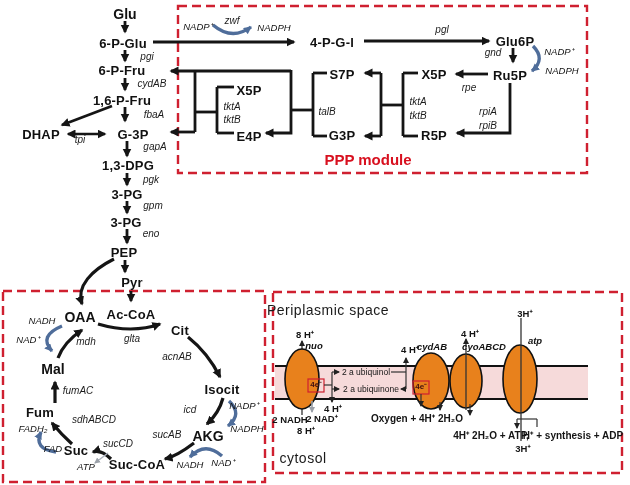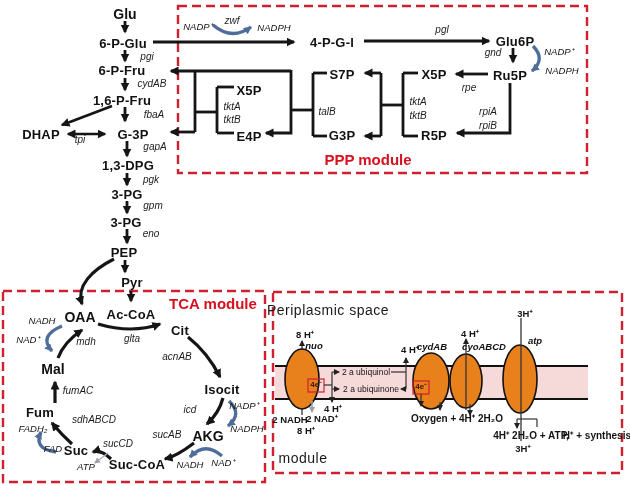--- a/index.html
+++ b/index.html
@@ -10,21 +10,21 @@
   .met{font-size:13px;font-weight:700;letter-spacing:.2px;}
   .met-lg{font-size:14px;font-weight:700;}
   .gene{font-size:10px;font-style:italic;font-weight:400;color:#1c1c1c;}
   .cof{font-size:9.5px;font-weight:400;color:#141414;font-style:italic;}
   .mtitle{font-size:15px;font-weight:700;color:#d8101f;}
   .atitle{font-size:16.5px;font-weight:700;color:#d8101f;}
   .plbl{font-size:14px;color:#1a1a1a;letter-spacing:.5px;}
   .cplx{font-size:9.5px;font-style:italic;font-weight:700;color:#101010;text-align:center;}
   .ubq{font-size:8.5px;color:#151515;}
   .e4{font-size:8px;font-weight:700;color:#401010;}
-  .prod{font-size:10px;font-weight:700;color:#141414;margin-left:40px;}
+  .prod{font-size:10px;font-weight:700;color:#141414;}
   .sm{font-size:9.5px;font-weight:700;color:#141414;}
 </style>
 </head>
 <body>
 
 <div id="stage">
 
 <svg id="diagram-svg" width="630" height="485" viewBox="0 0 630 485">
   <defs>
     <marker id="ab" markerUnits="userSpaceOnUse" markerWidth="10" markerHeight="10" refX="7.5" refY="4.5" orient="auto">
@@ -188,21 +188,20 @@
 <span class="lb gene" style="left:488px;top:126px">rpiB</span>
 <span class="lb met" style="left:434px;top:135px">R5P</span>
 <span class="lb met" style="left:342px;top:74px">S7P</span>
 <span class="lb gene" style="left:327px;top:112px">talB</span>
 <span class="lb met" style="left:342px;top:135px">G3P</span>
 <span class="lb met" style="left:249px;top:90px">X5P</span>
 <span class="lb gene" style="left:232px;top:107px">tktA</span>
 <span class="lb gene" style="left:232px;top:120px">tktB</span>
 <span class="lb met" style="left:249px;top:136px">E4P</span>
 
-<span class="lb mtitle" style="left:213px;top:303px">TCA module</span>
 <span class="lb met" style="left:131px;top:314px">Ac-CoA</span>
 <span class="lb met-lg" style="left:80px;top:317px">OAA</span>
 <span class="lb cof" style="left:42px;top:321px">NADH</span>
 <span class="lb cof" style="left:28px;top:340px">NAD⁺</span>
 <span class="lb gene" style="left:86px;top:342px">mdh</span>
 <span class="lb gene" style="left:132px;top:339px">glta</span>
 <span class="lb met" style="left:180px;top:330px">Cit</span>
 <span class="lb gene" style="left:177px;top:357px">acnAB</span>
 <span class="lb met" style="left:222px;top:389px">Isocit</span>
 <span class="lb gene" style="left:190px;top:410px">icd</span>
@@ -217,21 +216,21 @@
 <span class="lb cof" style="left:86px;top:467px">ATP</span>
 <span class="lb met" style="left:76px;top:450px">Suc</span>
 <span class="lb cof" style="left:53px;top:449px">FAD</span>
 <span class="lb cof" style="left:33px;top:429px">FADH₂</span>
 <span class="lb gene" style="left:94px;top:420px">sdhABCD</span>
 <span class="lb met" style="left:40px;top:412px">Fum</span>
 <span class="lb gene" style="left:78px;top:391px">fumAC</span>
 <span class="lb met-lg" style="left:53px;top:369px">Mal</span>
 
 <span class="lb plbl" style="left:328px;top:310px">Periplasmic space</span>
-<span class="lb plbl" style="left:303px;top:458px">module</span>
+<span class="lb plbl" style="left:303px;top:458px">cytosol</span>
 <span class="lb sm" style="left:525px;top:314px">3H⁺</span>
 <span class="lb sm" style="left:305px;top:335px">8 H⁺</span>
 <span class="lb cplx" style="left:314px;top:346px">nuo</span>
 <span class="lb sm" style="left:410px;top:350px">4 H⁺</span>
 <span class="lb cplx" style="left:432px;top:347px">cydAB</span>
 <span class="lb sm" style="left:470px;top:334px">4 H⁺</span>
 <span class="lb cplx" style="left:484px;top:347px">cyoABCD</span>
 <span class="lb cplx" style="left:535px;top:341px">atp</span>
 <span class="lb ubq" style="left:366px;top:372px">2 a ubiquinol</span>
 <span class="lb ubq" style="left:371px;top:389px">2 a ubiquinone</span>

